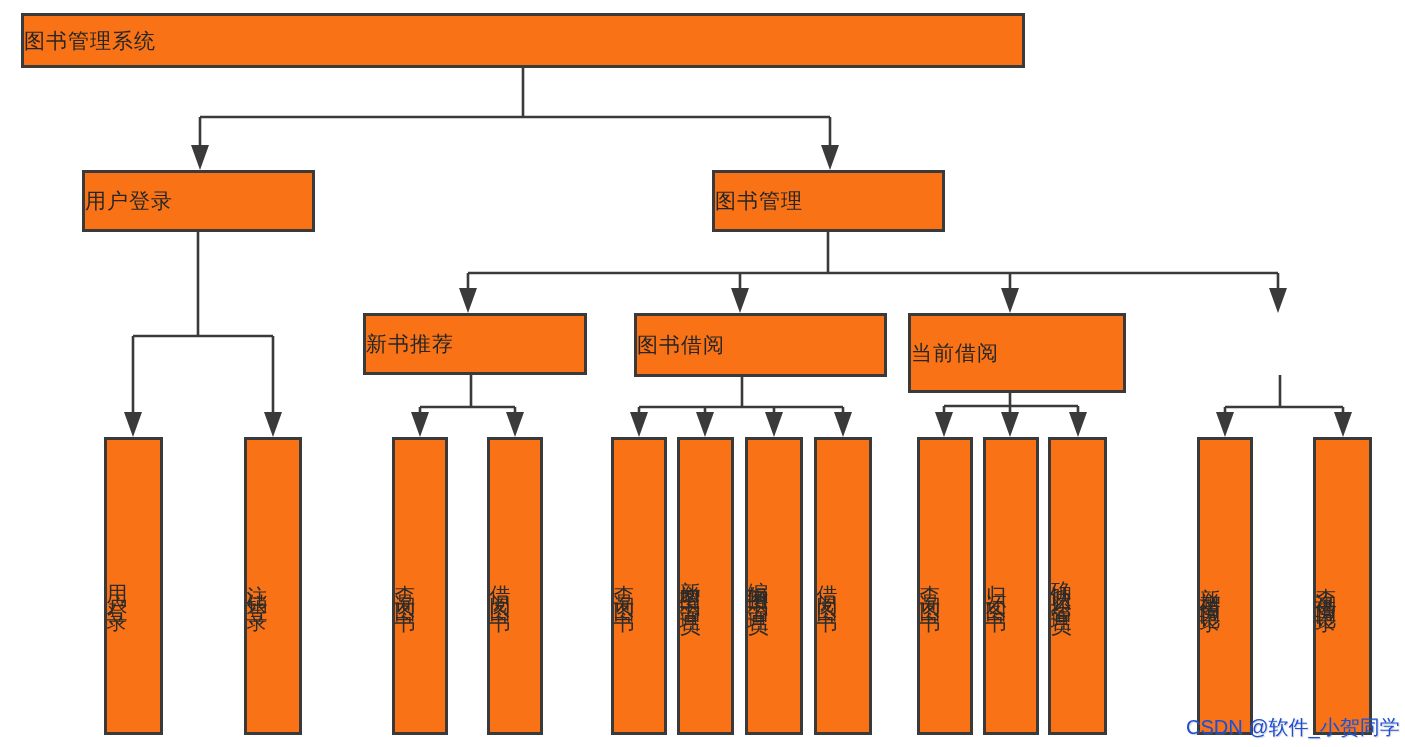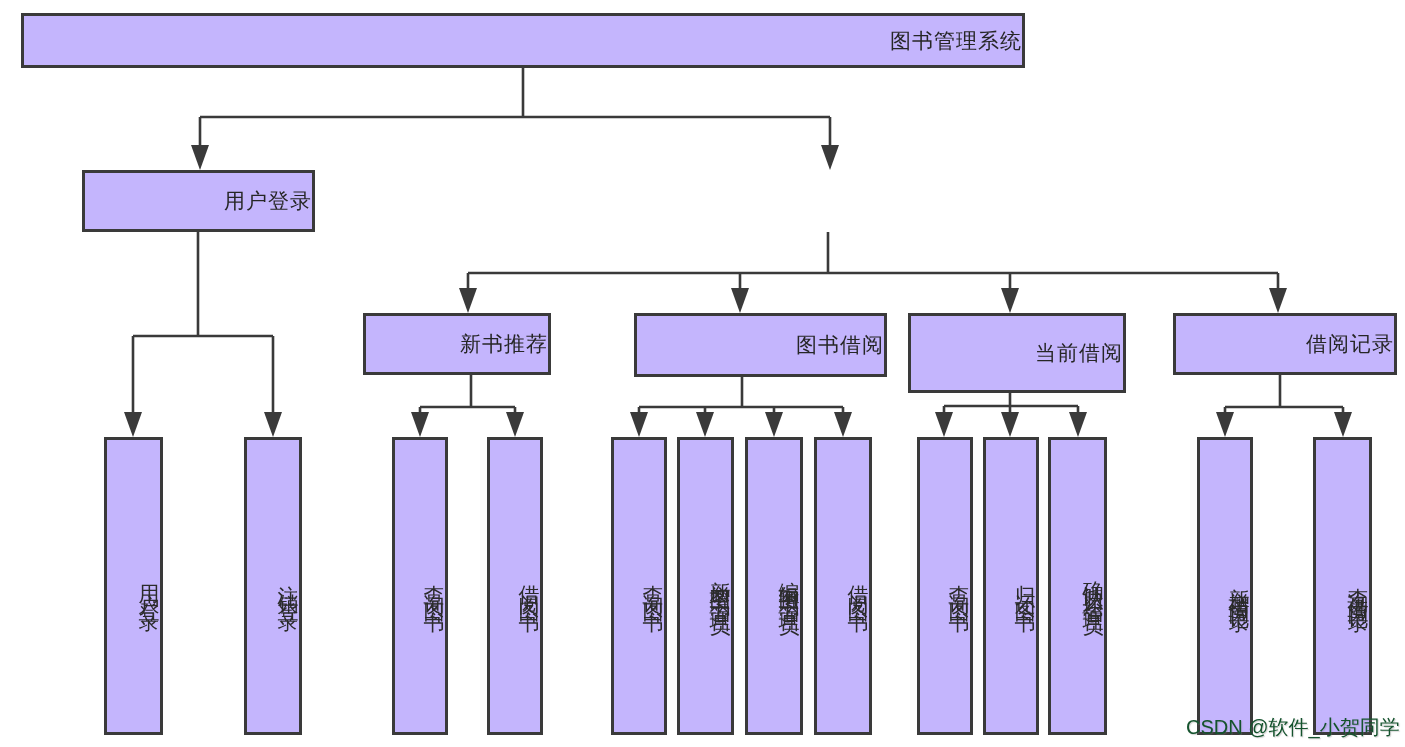--- a/index.html
+++ b/index.html
@@ -9,24 +9,24 @@
     height: 747px;
     background: #ffffff;
     font-family: "Liberation Sans", "DejaVu Sans", sans-serif;
     overflow: hidden;
   }
   svg.wires { position: absolute; left: 0; top: 0; width: 1405px; height: 747px; }
   .node {
     position: absolute;
     box-sizing: border-box;
     border: 3px solid #3a3a3a;
-    background: #c4b5fd;
+    background: #f97316;
     display: flex;
     align-items: center;
-    justify-content: flex-end;
+    justify-content: flex-start;
     color: #262626;
     font-size: 21px;
     letter-spacing: 1px;
   }
   .node.leaf { letter-spacing: 0; }
   .vtext {
     writing-mode: vertical-rl;
     text-orientation: mixed;
     letter-spacing: 9px;
     line-height: 1;
@@ -34,21 +34,21 @@
     color: #2b2b2b;
     white-space: nowrap;
   }
   .vtext.long { letter-spacing: 5px; }
   .watermark {
     position: absolute;
     left: 1186px;
     top: 714px;
     width: 212px;
     font-size: 20px;
-    color: #14532d;
+    color: #1d4ed8;
     text-shadow: 1px 1px 1px rgba(120,120,120,0.35);
     white-space: nowrap;
   }
 </style>
 </head>
 <body>
 
 <div class="stage">
 
   <svg class="wires" viewBox="0 0 1405 747" xmlns="http://www.w3.org/2000/svg">
@@ -98,32 +98,32 @@
     </g>
   </svg>
 
   <div class="node" style="left:21px; top:13px; width:1004px; height:55px;">
     <span>图书管理系统</span>
   </div>
 
   <div class="node" style="left:82px; top:170px; width:233px; height:62px;">
     <span>用户登录</span>
   </div>
+  <div class="node" style="left:712px; top:170px; width:233px; height:62px;">
+    <span>图书管理</span>
+  </div>
 
-  <div class="node" style="left:363px; top:313px; width:188px; height:62px;font-family:Liberation Serif, serif;">
+  <div class="node" style="left:363px; top:313px; width:224px; height:62px;font-family:Liberation Serif, serif;">
     <span>新书推荐</span>
   </div>
   <div class="node" style="left:634px; top:313px; width:253px; height:64px;">
     <span>图书借阅</span>
   </div>
   <div class="node" style="left:908px; top:313px; width:218px; height:80px;">
     <span>当前借阅</span>
-  </div>
-  <div class="node" style="left:1173px; top:313px; width:224px; height:62px;">
-    <span>借阅记录</span>
   </div>
 
   <div class="node leaf" style="left:104px; top:437px; width:59px; height:298px;">
     <span class="vtext">用户登录</span>
   </div>
   <div class="node leaf" style="left:244px; top:437px; width:58px; height:298px;">
     <span class="vtext">注销登录</span>
   </div>
 
   <div class="node leaf" style="left:392px; top:437px; width:56px; height:298px;">

